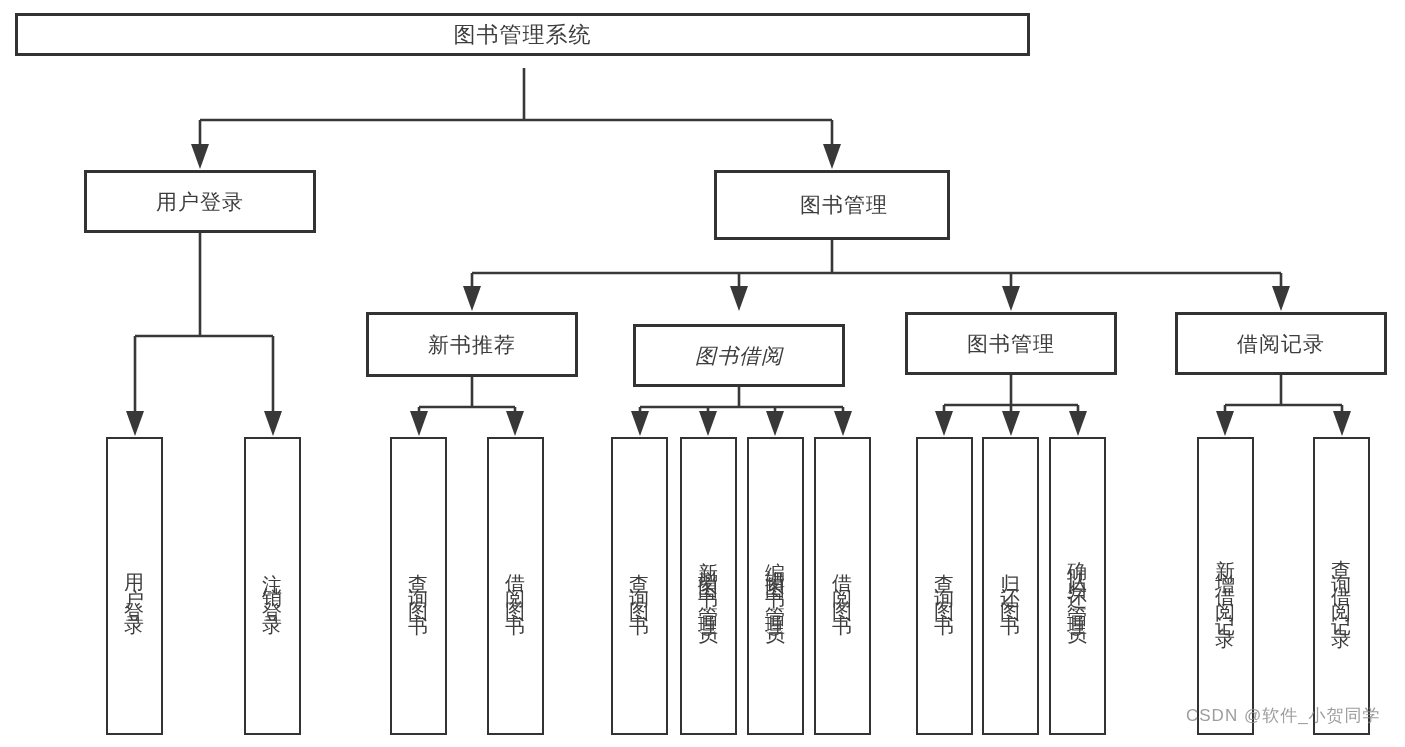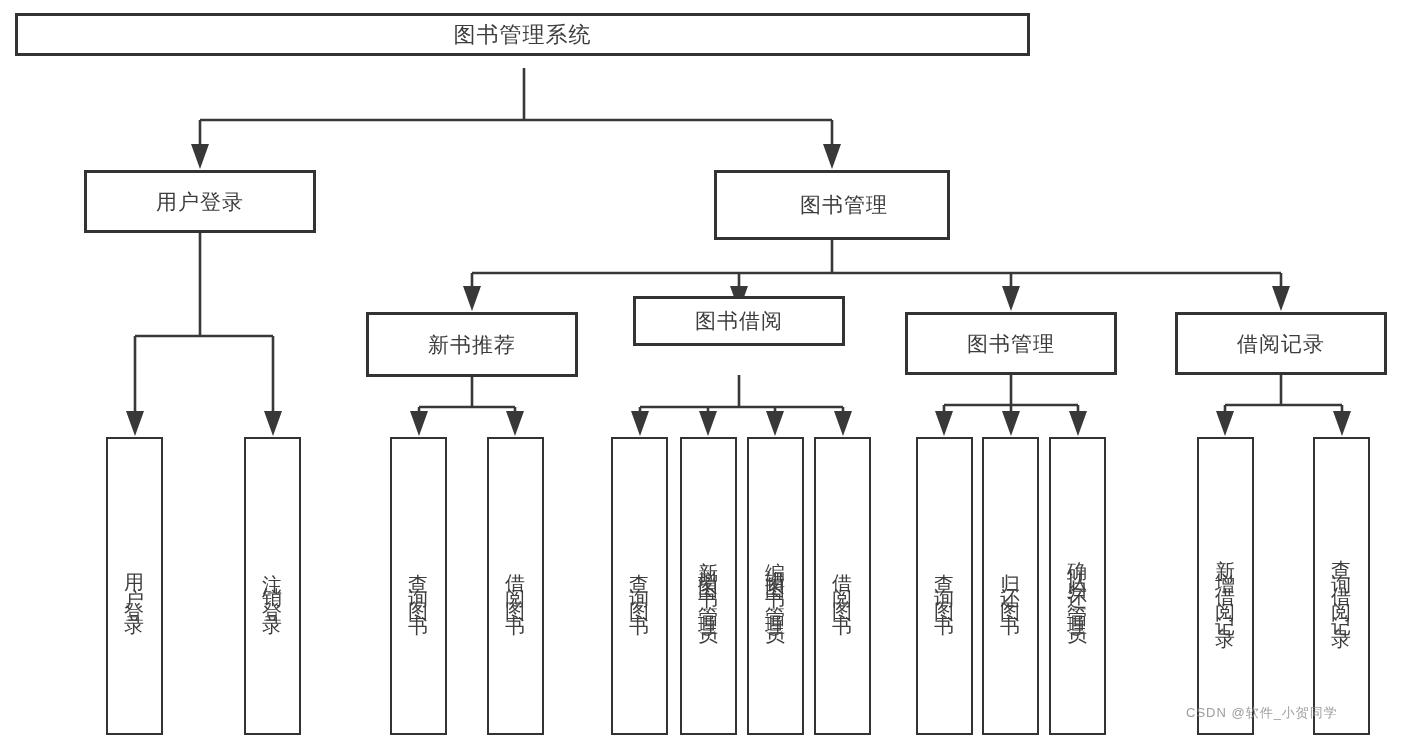--- a/index.html
+++ b/index.html
@@ -28,21 +28,21 @@
     text-orientation:mixed;
     font-size:20px;
     line-height:1;
   }
   .v-short{letter-spacing:14px;}
   .v-long{letter-spacing:9px;}
   .watermark{
     position:absolute;
     left:1186px;top:704px;
     width:210px;
-    font-size:13px;
+    font-size:17px;
     color:rgba(140,140,140,0.85);
     letter-spacing:1px;
     white-space:nowrap;
   }
 </style>
 </head>
 <body>
 
 <div class="stage">
 
@@ -78,21 +78,21 @@
       <polygon points="1333,411 1351,411 1342,436"></polygon>
     </g>
   </svg>
 
   <div class="node h-node root-node" style="left:15px;top:13px;width:1015px;height:43px;">图书管理系统</div>
 
   <div class="node h-node" style="left:84px;top:170px;width:232px;height:63px;">用户登录</div>
   <div class="node h-node" style="left:714px;top:170px;width:236px;height:70px;padding-left:24px;">图书管理</div>
 
   <div class="node h-node" style="left:366px;top:312px;width:212px;height:65px;">新书推荐</div>
-  <div class="node h-node" style="left:633px;top:296px;width:212px;height:50px;">图书借阅</div>
+  <div class="node h-node" style="left:633px;top:324px;width:212px;height:63px;font-style:italic;">图书借阅</div>
   <div class="node h-node" style="left:905px;top:312px;width:212px;height:63px;">图书管理</div>
   <div class="node h-node" style="left:1175px;top:312px;width:212px;height:63px;">借阅记录</div>
 
   <div class="node v-node v-short" style="left:106px;top:437px;width:57px;height:298px;">用户登录</div>
   <div class="node v-node v-short" style="left:244px;top:437px;width:57px;height:298px;">注销登录</div>
 
   <div class="node v-node v-short" style="left:390px;top:437px;width:57px;height:298px;">查询图书</div>
   <div class="node v-node v-short" style="left:487px;top:437px;width:57px;height:298px;">借阅图书</div>
 
   <div class="node v-node v-short" style="left:611px;top:437px;width:57px;height:298px;">查询图书</div>

